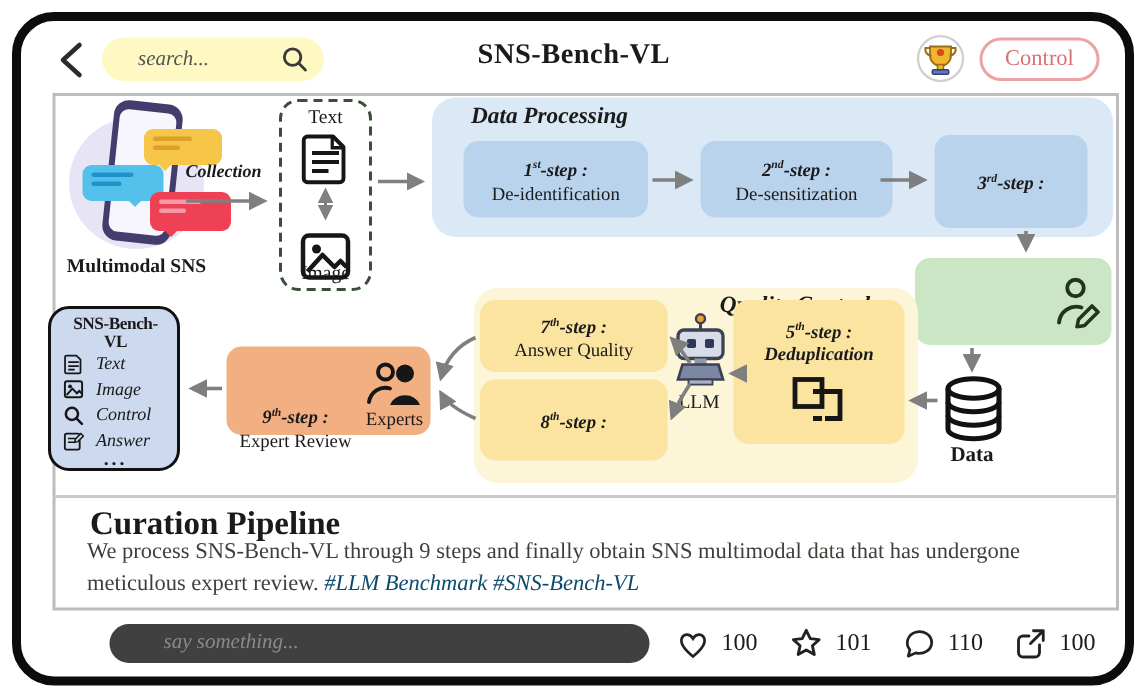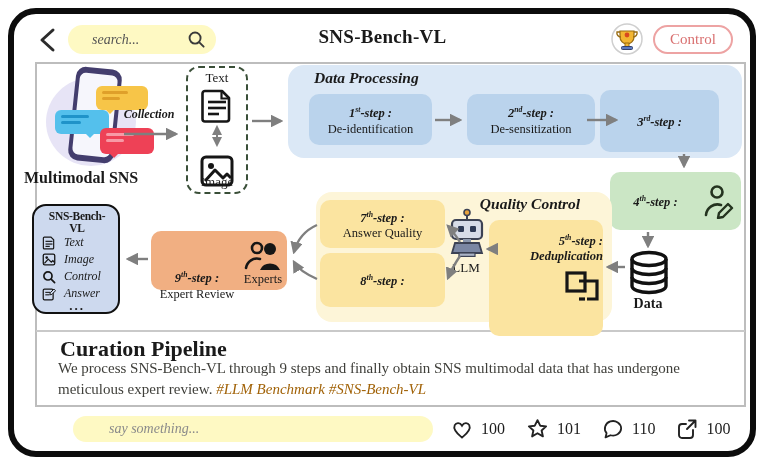--- a/index.html
+++ b/index.html
@@ -34,21 +34,21 @@
   .phone .screen{position:absolute;left:4px;top:6px;right:4px;bottom:6px;background:#f6f6fc;border-radius:6px;}
   .bubble{position:absolute;border-radius:6px;padding:5px 6px;display:flex;flex-direction:column;gap:3px;}
   .bubble i{display:block;height:3px;border-radius:2px;}
   .bub-yellow{left:96px;top:86px;width:40px;height:14px;background:#f7c548;}
   .bub-yellow i{background:#dfa02a;}
   .bub-blue{left:55px;top:110px;width:42px;height:14px;background:#54c0ec;}
   .bub-blue i{background:#1f93c9;}
   .bub-red{left:100px;top:128px;width:42px;height:16px;background:#ee4156;}
   .bub-red i{background:#f79aa6;}
   .tail{position:absolute;width:0;height:0;border:6px solid transparent;}
-  .sns-label{left:24px;top:169px;width:134px;font-weight:bold;font-size:16px;}
+  .sns-label{left:24px;top:169px;width:134px;text-align:center;font-weight:bold;font-size:13px;}
 
   .collection-label{left:116px;top:107px;width:66px;text-align:center;font-style:italic;font-weight:600;font-size:12px;}
 
   
   .modal-box{left:186px;top:66px;width:62px;height:128px;border:2.2px dashed #3a4f38;border-radius:13px;
       box-sizing:border-box;display:flex;flex-direction:column;align-items:center;padding-top:2px;}
   .modal-label{font-size:13px;}
   .modal-box .gap{height:52px;}
 
   
@@ -63,48 +63,48 @@
   .blue{background:#bad3ec;}
   .yellow{background:#fbe4a0;}
   .green{background:#cbe6c5;}
   .orange{background:#f1af82;}
   .step-head{font-style:italic;font-weight:600;}
   .step-head sup{font-size:.62em;}
   .italic-name{font-style:italic;font-weight:600;}
 
   .b1{left:309px;top:94px;width:123px;height:51px;text-align:center;}
   .b2{left:467px;top:94px;width:128px;height:51px;}
-  .b3{left:600px;top:90px;width:119px;height:62px;padding:0 8px;}
+  .b3{left:623px;top:90px;width:102px;height:62px;padding:0 8px;}
   .b4{left:610px;top:172px;width:131px;height:58px;flex-direction:row;gap:6px;padding:0 6px;}
   .b4 .txt{width:78px;}
-  .b5{left:489px;top:220px;width:114px;height:116px;justify-content:flex-start;padding-top:10px;align-items:flex-end;}
+  .b5{left:489px;top:200px;width:114px;height:96px;justify-content:flex-start;padding-top:10px;}
   .b7{left:320px;top:200px;width:125px;height:48px;}
   .b8{left:320px;top:253px;width:125px;height:54px;}
   .b9{left:151px;top:231px;width:136px;height:59px;flex-direction:row;gap:4px;padding:0 4px;position:absolute;}
   .b9 .txt{width:86px;margin-top:48px;}
   .experts-label{position:absolute;right:5px;bottom:3px;font-size:12.5px;}
 
   .llm-label{left:444px;top:260px;width:44px;text-align:center;font-size:13px;}
   .data-label{left:622px;top:296px;width:52px;text-align:center;font-weight:bold;font-size:14px;}
 
   
   .bench-card{left:32px;top:204px;width:88px;height:110px;background:#cdd9ee;border:2px solid #111;
       border-radius:14px;box-sizing:border-box;padding:4px 6px 0 8px;}
   .bench-title{font-weight:bold;font-size:11.5px;text-align:center;letter-spacing:-.3px;}
   .bench-row{display:flex;align-items:center;gap:8px;height:17px;}
   .bench-row .lbl{font-style:italic;font-size:12px;}
   .bench-more{text-align:center;font-weight:bold;font-size:13px;letter-spacing:2px;line-height:8px;}
 
   
   .caption-title{left:60px;top:336px;font-weight:bold;font-size:22px;}
   .caption-body{left:58px;top:358px;width:672px;font-size:15px;line-height:21px;color:#3f3f3a;}
-  .hashtags{font-style:italic;color:#a16207;cursor:pointer;}
-
-  
-  .comment-pill{left:73px;top:416px;width:360px;height:26px;background:#fef9c3;border-radius:14px;
+  .hashtags{font-style:italic;color:#0c4a6e;cursor:pointer;}
+
+  
+  .comment-pill{left:73px;top:416px;width:360px;height:26px;background:#404040;border-radius:14px;
       display:flex;align-items:center;padding-left:34px;box-sizing:border-box;}
   .comment-pill input{border:none;background:transparent;outline:none;width:280px;
       font-family:"Liberation Serif",serif;font-style:italic;font-size:14px;color:#8a8a8a;}
   .comment-pill input::placeholder{color:#8a8a8a;}
   .reactions{left:450px;top:414px;height:30px;display:flex;align-items:center;gap:20px;}
   .reaction{display:flex;align-items:center;gap:7px;cursor:pointer;background:none;border:none;padding:0;
       font-family:"Liberation Serif",serif;font-size:16px;color:#1c1c1c;}
 
   svg{display:block;}
   .arrows{left:0;top:0;pointer-events:none;}
@@ -199,21 +199,20 @@
 <div class="abs step-box blue b2">
   <div class="step-head"><span>2</span><sup>nd</sup><span>-step :</span></div>
   <div>De-sensitization</div>
 </div>
 <div class="abs step-box blue b3">
   <div class="step-head"><span>3</span><sup>rd</sup><span>-step :</span></div>
 </div>
 
 <div class="abs step-box green b4">
   <div class="txt">
-    <div class="step-head"><span>4</span><sup>th</sup><span>-step :</span></div>
   </div>
   <span>
     <svg width="34" height="36" viewBox="0 0 34 36">
       <circle cx="16" cy="9" r="5.5" fill="none" stroke="#24331f" stroke-width="2.6"></circle>
       <path d="M5 32 a11.5 11.5 0 0 1 15 -10" fill="none" stroke="#24331f" stroke-width="2.6" stroke-linecap="round"></path>
       <path d="M18 30 l9 -9 l4 4 l-9 9 l-5 1 z" fill="none" stroke="#24331f" stroke-width="2.4" stroke-linejoin="round"></path>
     </svg>
   </span>
 </div>
 

